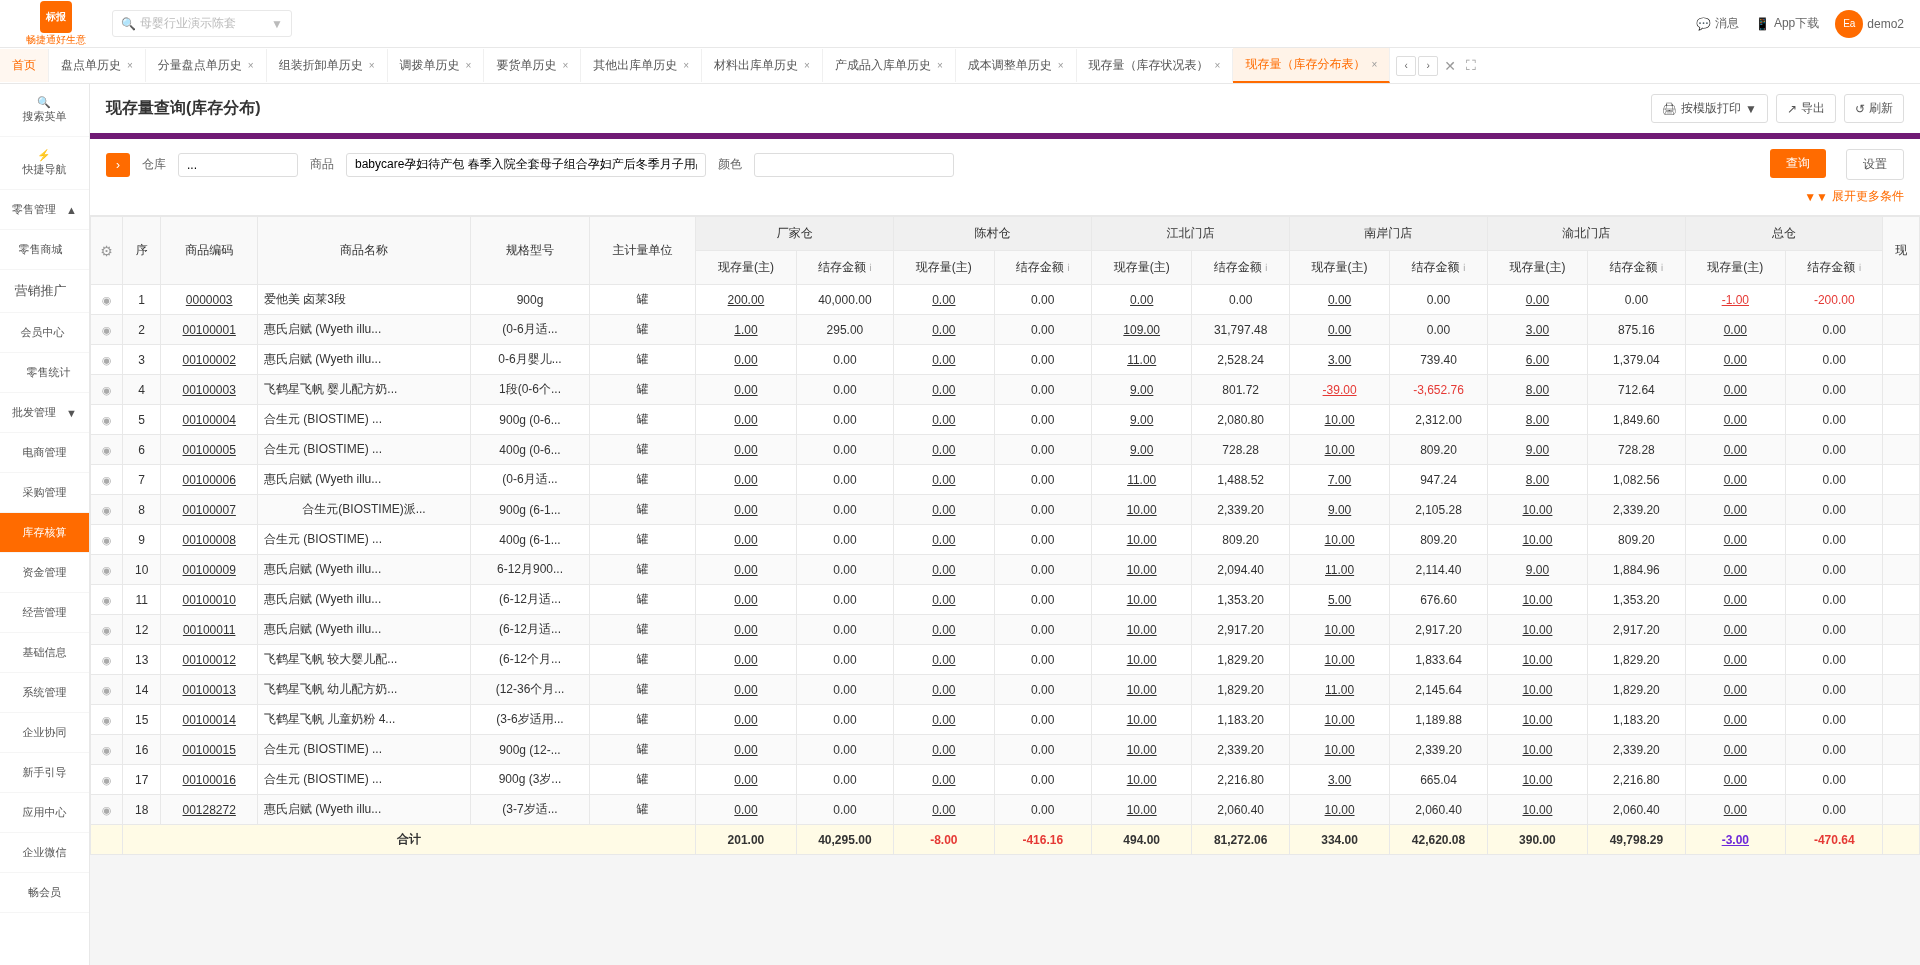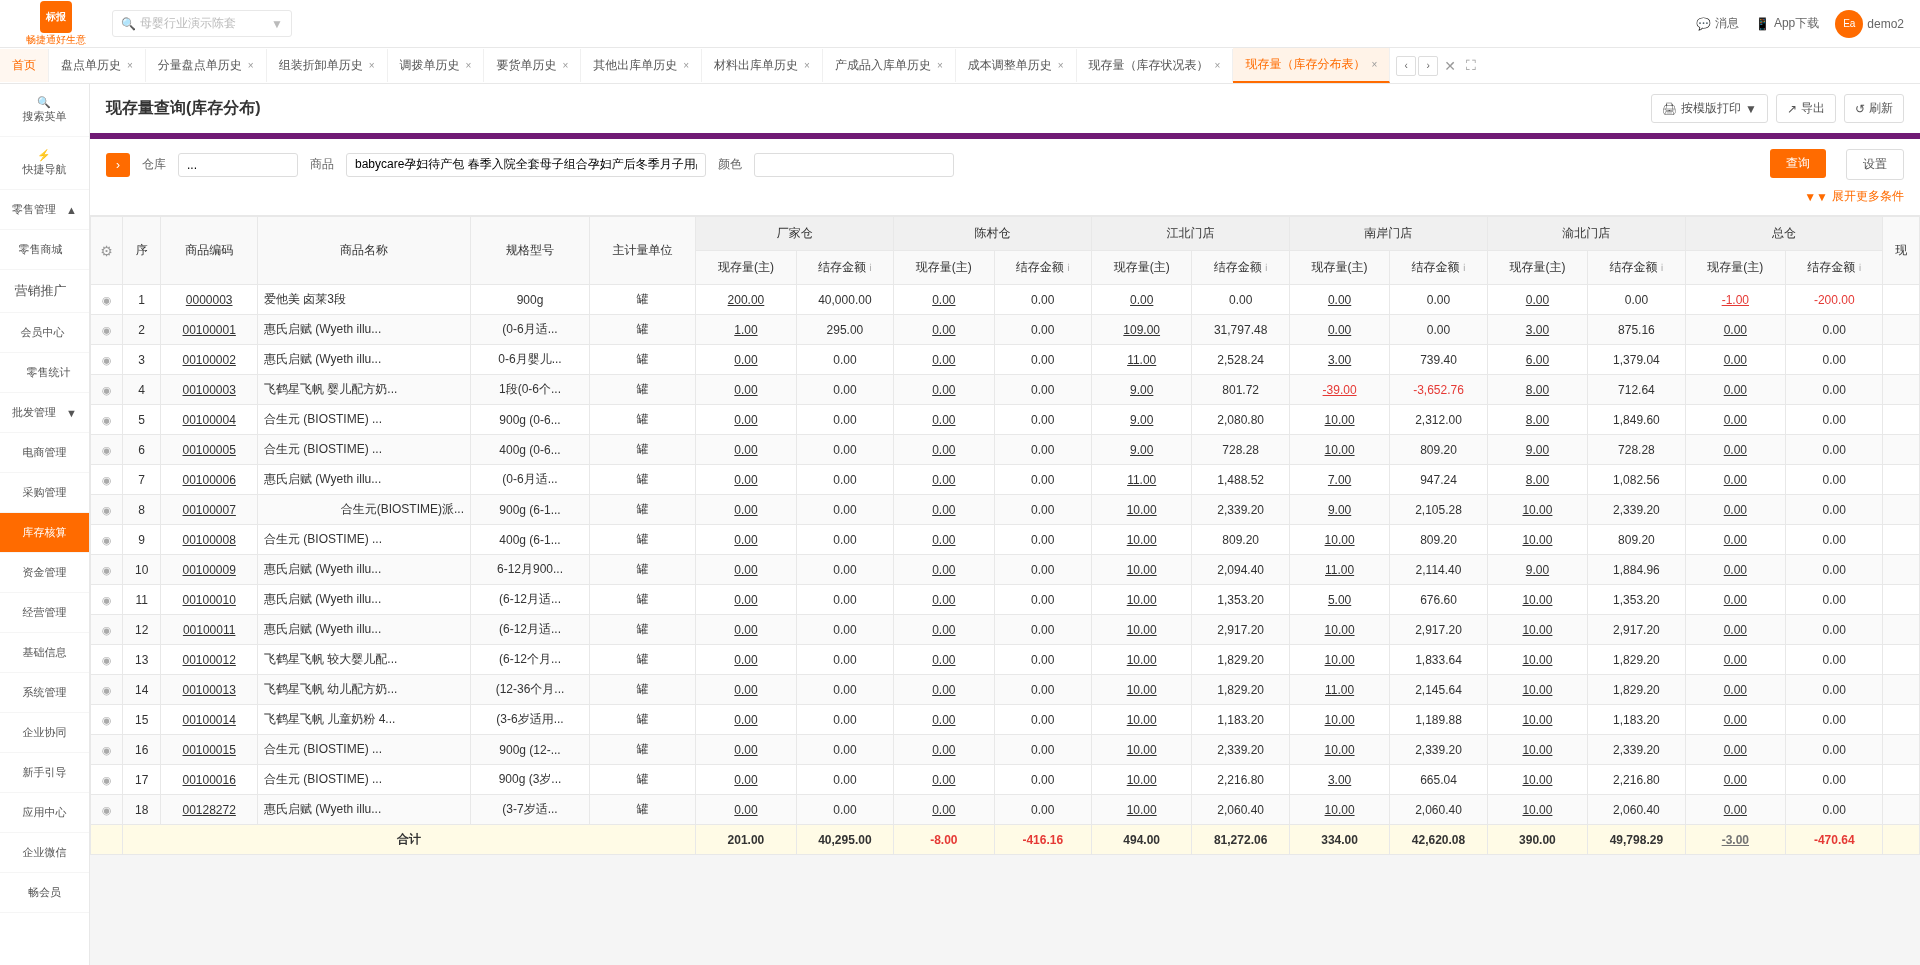--- a/index.html
+++ b/index.html
@@ -469,21 +469,21 @@
               <td><span class="text-underline">8.00</span></td>
               <td>1,082.56</td>
               <td><span class="text-underline">0.00</span></td>
               <td>0.00</td>
               <td></td>
             </tr>
             <tr style="background: rgb(250, 250, 250);">
               <td><span style="color:#aaa;font-size:11px;">◉</span></td>
               <td>8</td>
               <td><span class="text-underline">00100007</span></td>
-              <td style="text-align: right;">合生元(BIOSTIME)派...</td>
+              <td style="text-align: center;">合生元(BIOSTIME)派...</td>
               <td>900g (6-1...</td>
               <td>罐</td>
               <td><span class="text-underline">0.00</span></td>
               <td>0.00</td>
               <td><span class="text-underline">0.00</span></td>
               <td>0.00</td>
               <td><span class="text-underline">10.00</span></td>
               <td>2,339.20</td>
               <td><span class="text-underline">9.00</span></td>
               <td>2,105.28</td>
@@ -709,21 +709,21 @@
               <td>201.00</td>
               <td>40,295.00</td>
               <td style="color: rgb(229, 57, 53);">-8.00</td>
               <td style="color: rgb(229, 57, 53);">-416.16</td>
               <td>494.00</td>
               <td>81,272.06</td>
               <td>334.00</td>
               <td>42,620.08</td>
               <td>390.00</td>
               <td>49,798.29</td>
-              <td style="color: #737373; text-decoration: underline;">-3.00</td>
+              <td style="color: #6d28d9; text-decoration: underline;">-3.00</td>
               <td style="color: rgb(229, 57, 53);">-470.64</td>
               <td></td>
             </tr>
           </tbody>
       </table>
     </div>
   </div>
 </div>
 
 </body></html>

